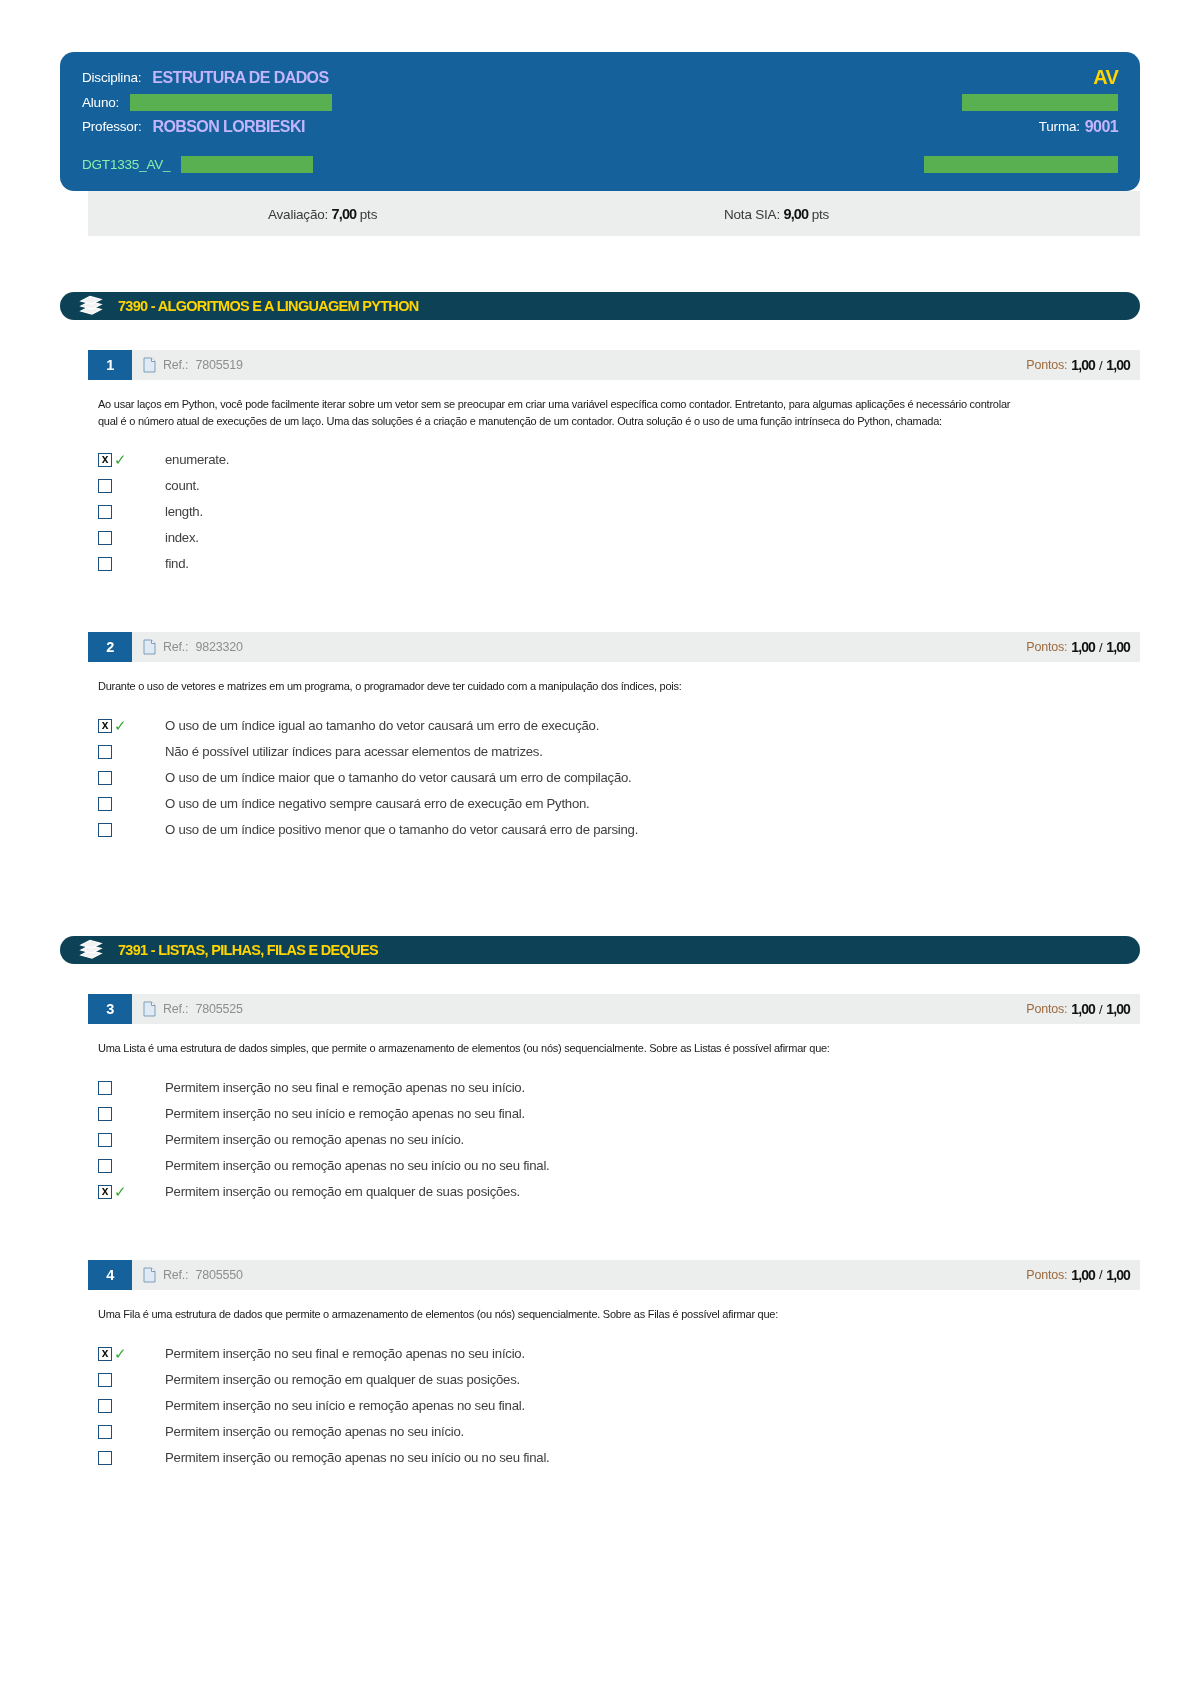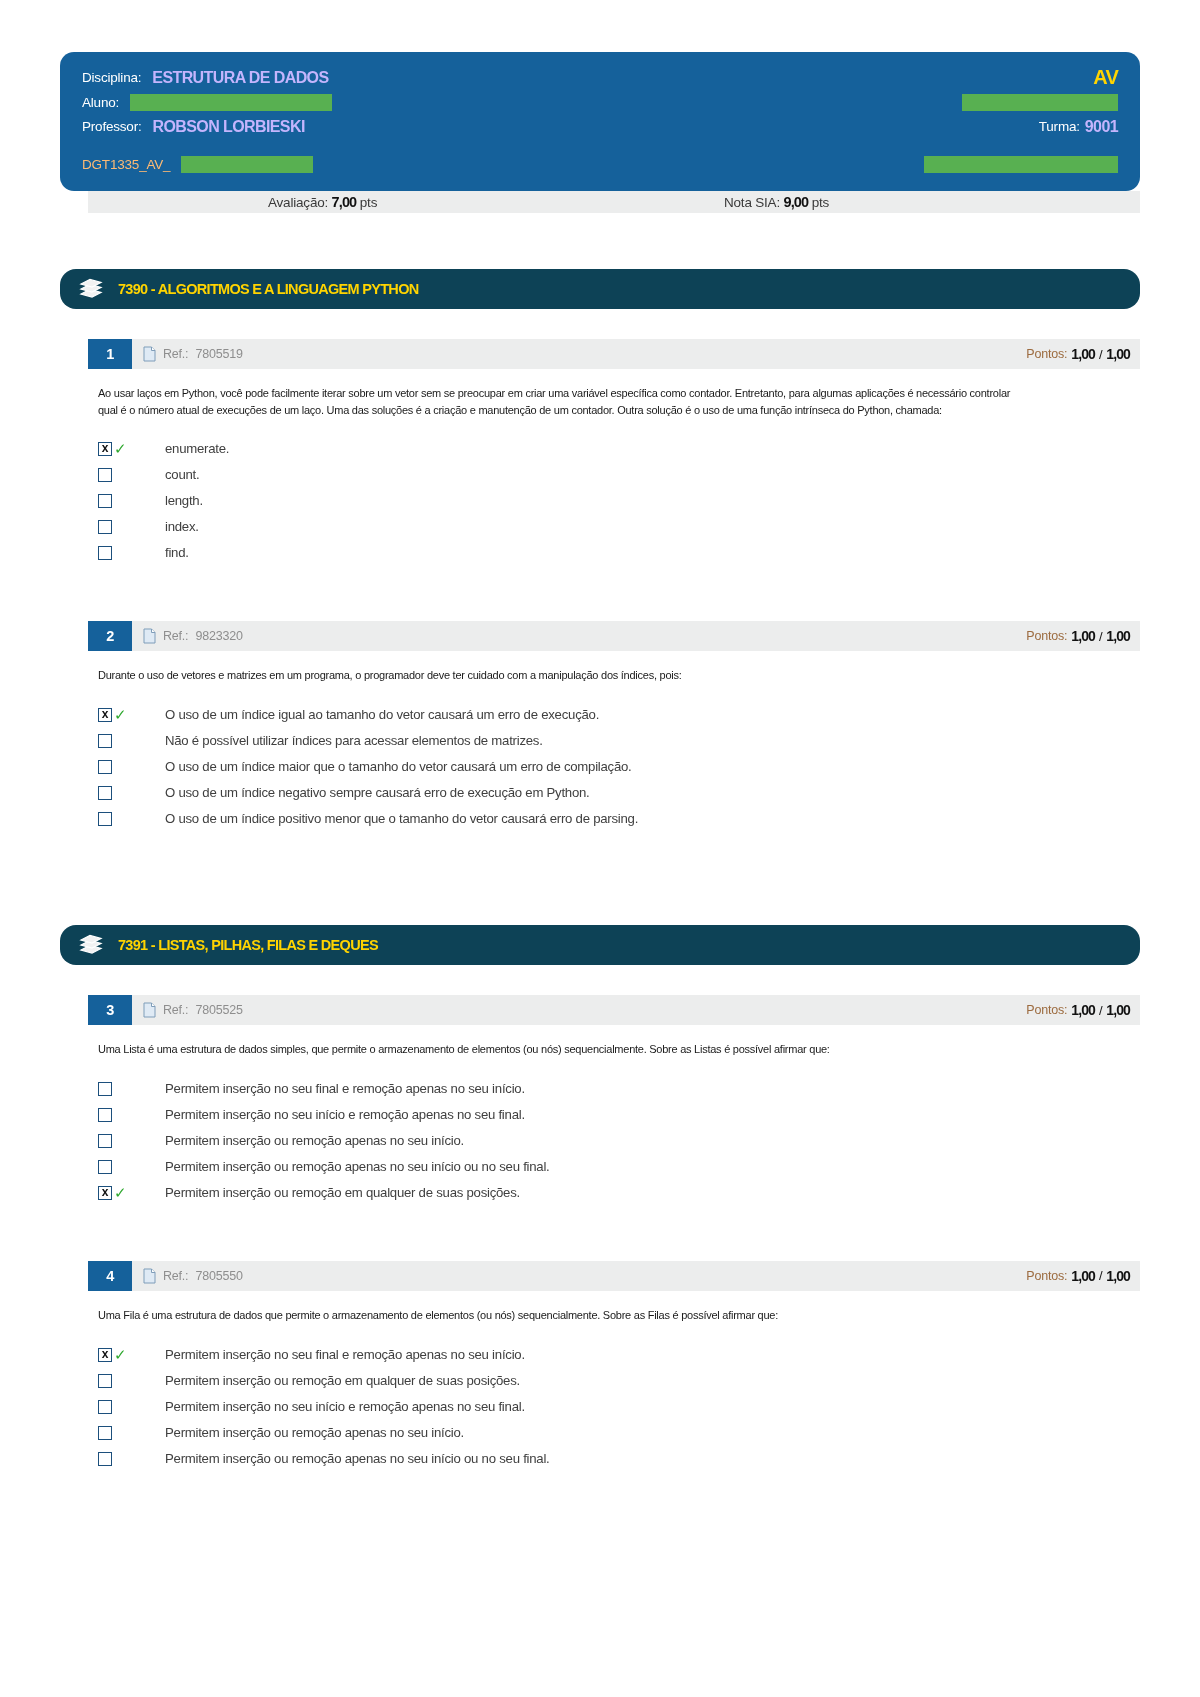--- a/index.html
+++ b/index.html
@@ -74,30 +74,30 @@
     color: #ffd400;
     font-size: 20px;
     font-weight: bold;
     letter-spacing: -0.8px;
   }
   .hdr-row-code {
     margin-top: 17px;
     margin-bottom: 0;
   }
   .code-text {
-    color: #fdba74;
+    color: #86efac;
     font-size: 13.5px;
     letter-spacing: -0.2px;
   }
 
   
   .score-strip {
     margin: 0 60px 0 88px;
     background: #eceded;
-    height: 22px;
+    height: 45px;
     display: flex;
     align-items: center;
     position: relative;
   }
   .score-item {
     position: absolute;
     font-size: 13.5px;
     color: #3a3a3a;
     letter-spacing: -0.2px;
     white-space: nowrap;
@@ -112,21 +112,21 @@
   }
 
   
   .section {
     margin: 0 60px;
   }
   .section-banner {
     margin-top: 56px;
     background: #0d4256;
     border-radius: 16px;
-    height: 40px;
+    height: 28px;
     display: flex;
     align-items: center;
     padding-left: 18px;
     gap: 14px;
   }
   .books-icon {
     width: 26px;
     height: 24px;
     position: relative;
     flex: 0 0 auto;

